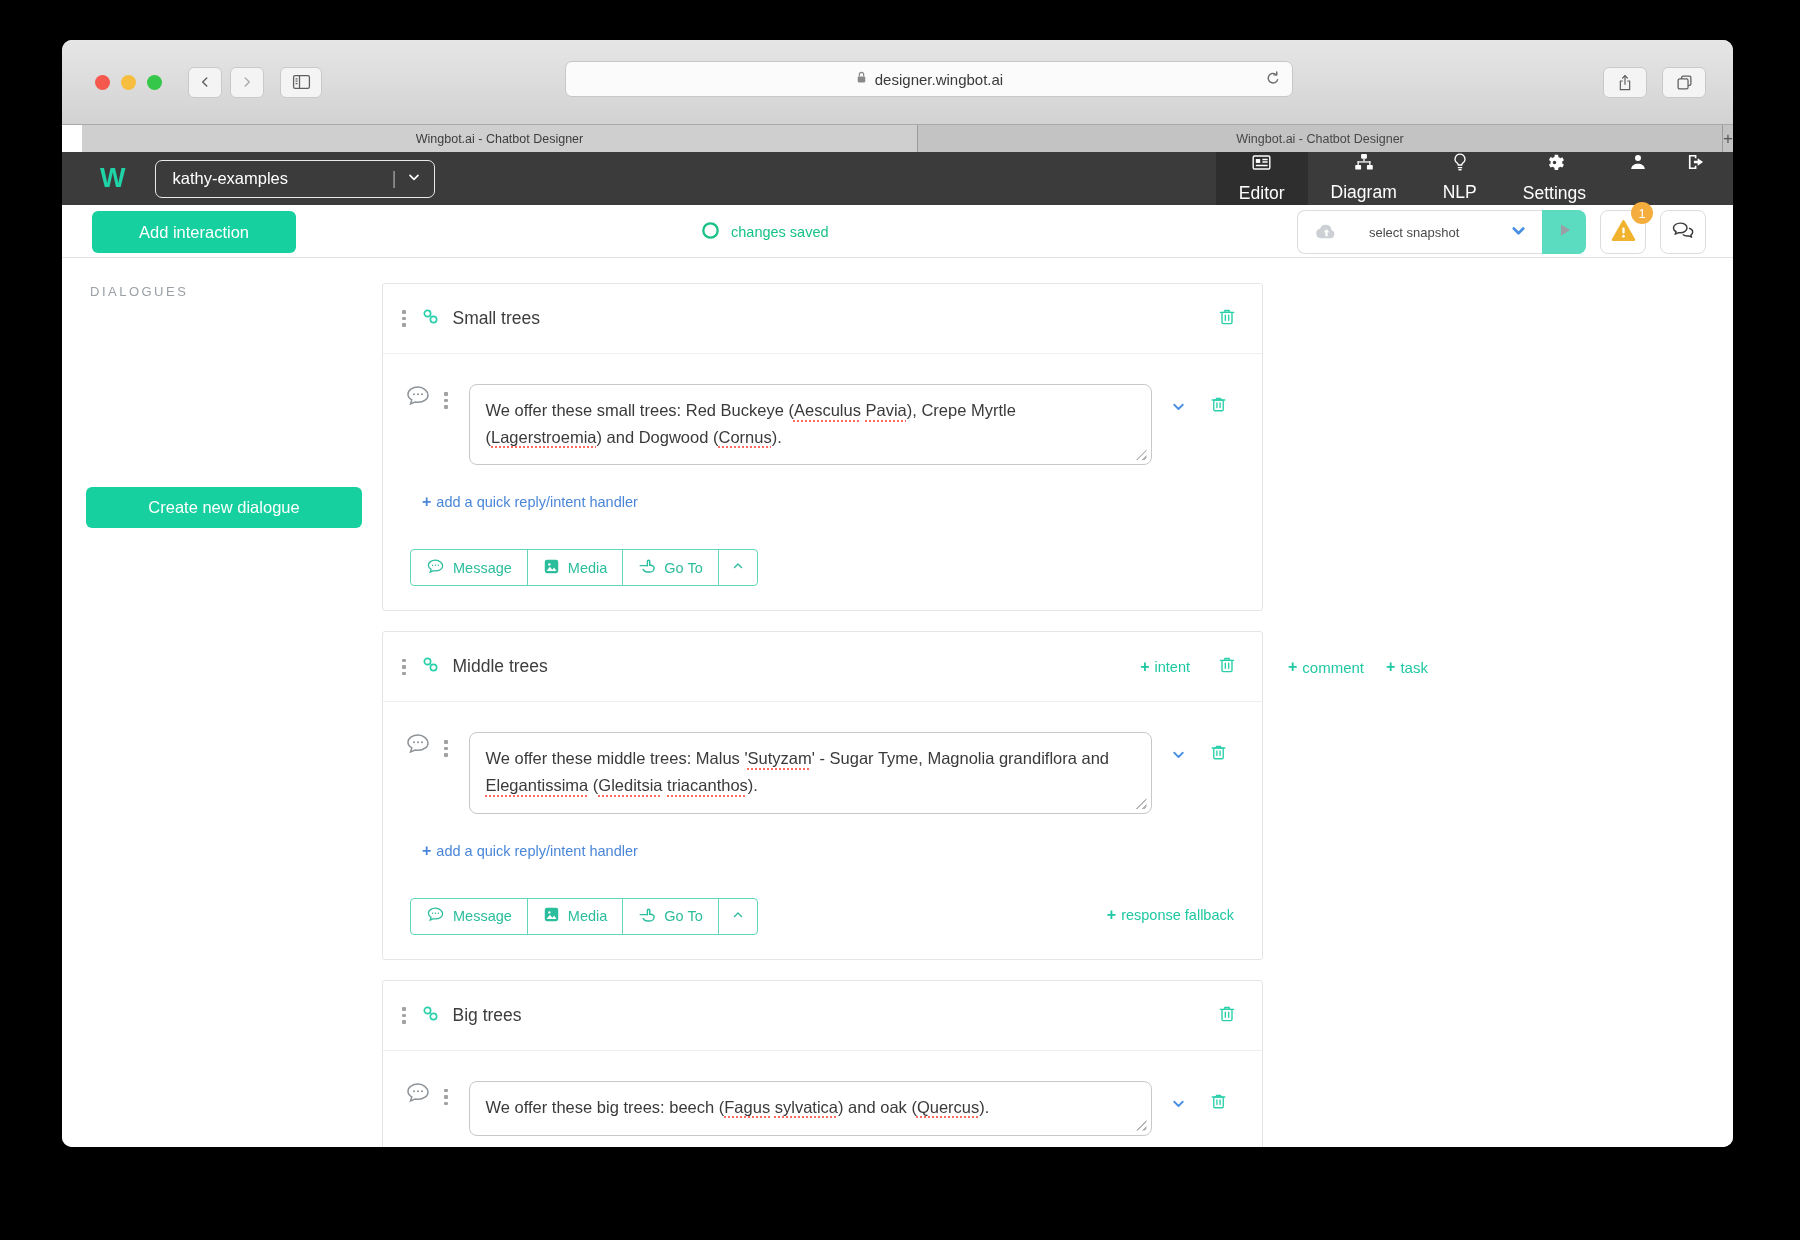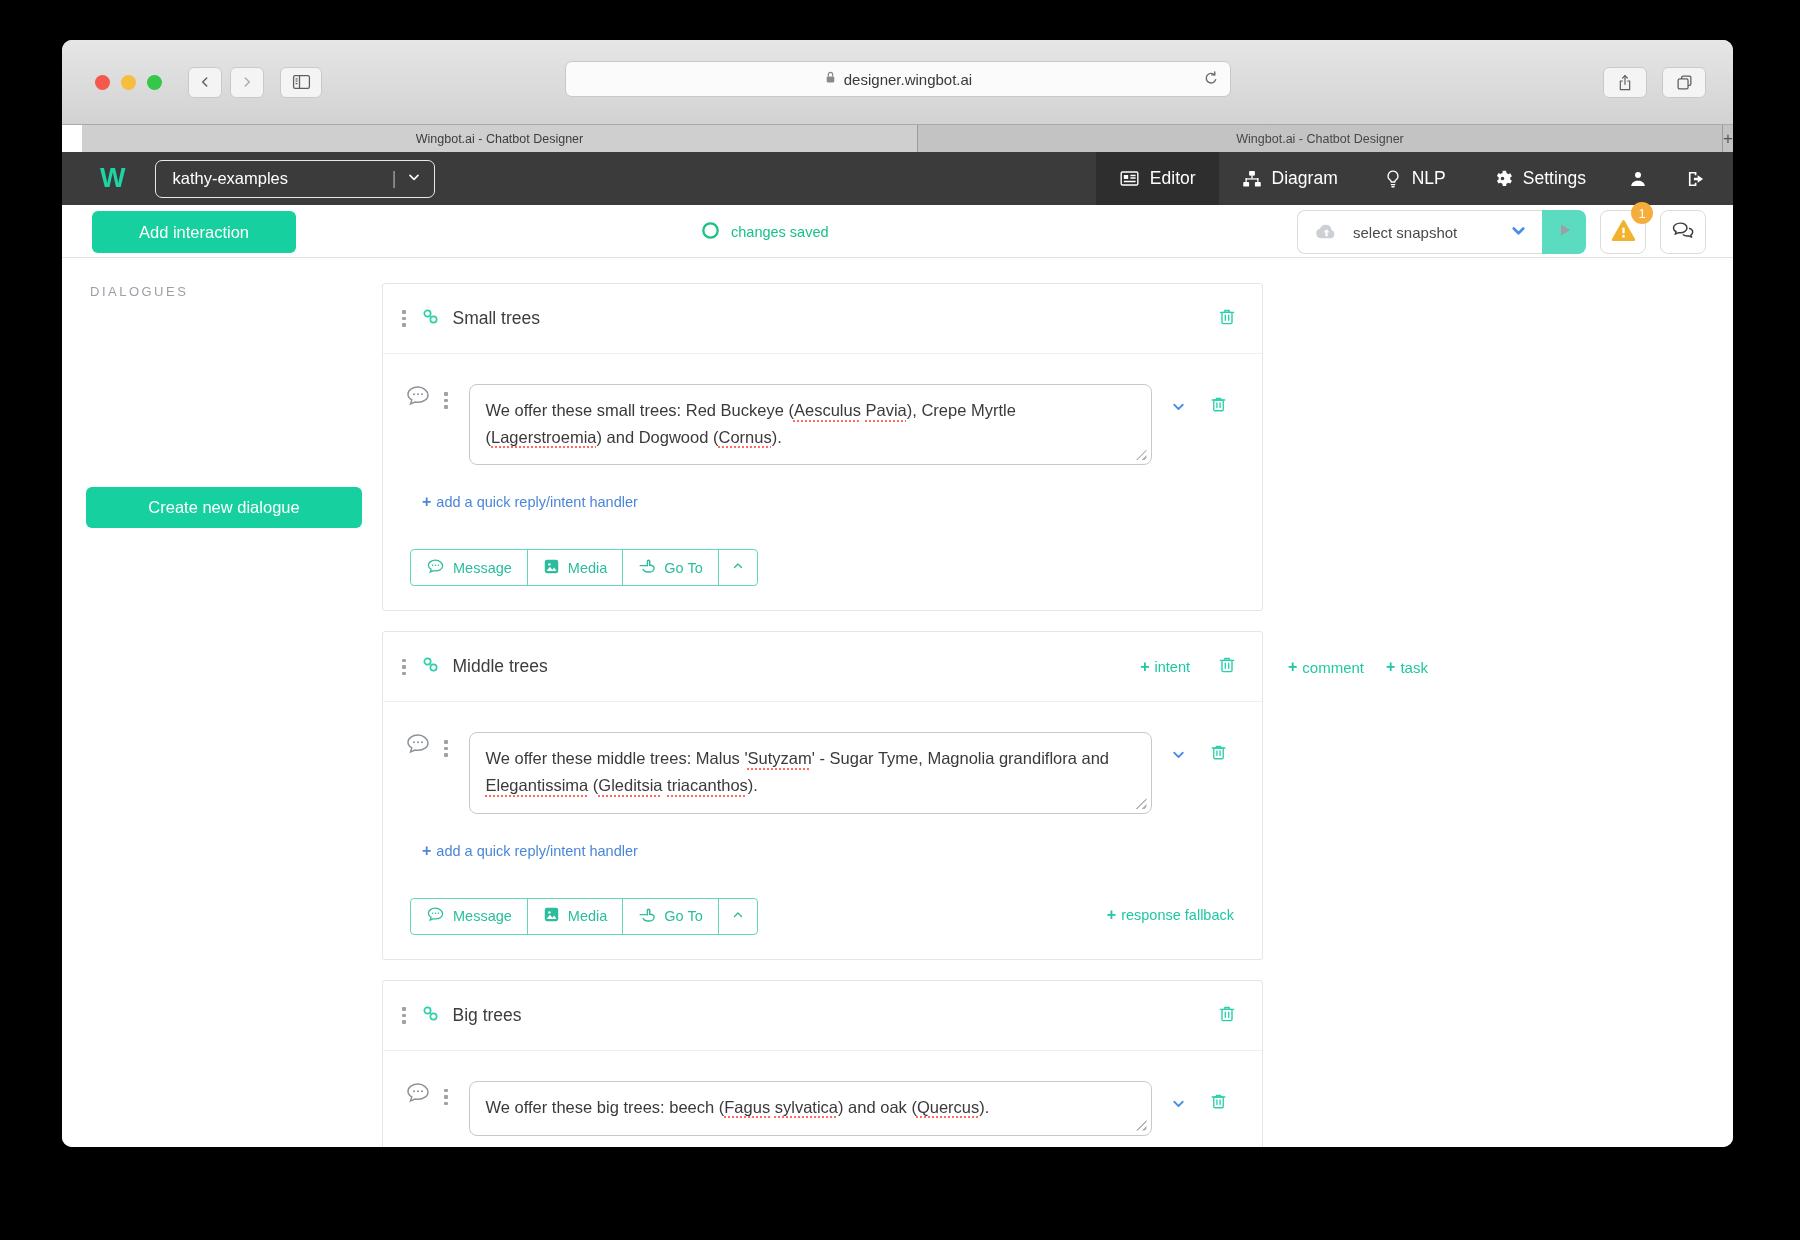--- a/index.html
+++ b/index.html
@@ -12,59 +12,59 @@
   .chrome { position:relative; height:85px; background:linear-gradient(#e6e6e6,#d2d2d2);
             border-bottom:1px solid #a9a9a9; display:flex; align-items:center; }
   .traffic { display:flex; gap:11px; margin-left:33px; }
   .traffic i { width:15px; height:15px; border-radius:50%; display:block; }
   .t-red{ background:#f5594e; } .t-yellow{ background:#f6bd3e; } .t-green{ background:#34c749; }
   .chrome-btn { width:34px; height:31px; border-radius:6px; background:#f4f4f4; border:1px solid #c9c9c9;
                 display:flex; align-items:center; justify-content:center; margin-left:8px; }
   .chrome-btn.back { margin-left:26px; }
   .chrome-btn.panes { margin-left:16px; width:42px; }
   .chrome-btn svg { display:block; }
-  .url-field { position:absolute; left:503px; top:21px; width:666px; height:36px; background:#fbfbfb;
+  .url-field { position:absolute; left:503px; top:21px; width:728px; height:36px; background:#fbfbfb;
                border:1px solid #c7c7c7; border-radius:7px; display:flex; align-items:center; justify-content:center;
                font-size:15px; color:#3a3a3a; gap:7px; }
   .url-refresh { position:absolute; right:10px; top:7px; }
   .chrome-right { position:absolute; right:27px; top:27px; display:flex; gap:7px; }
 
   
   .tabbar { height:27px; background:#a21caf; display:flex; font-size:12.5px; color:#3d3d3d;margin-left:20px; }
   .tab { display:flex; align-items:center; justify-content:center; border-right:1px solid #9b9b9b; }
   .tab.active { width:838px; background:#cfcfcf; }
   .tab.inactive { width:807px; background:#c3c3c3; color:#474747; }
   .newtab { flex:1; background:#c3c3c3; display:flex; align-items:center; justify-content:center;
             color:#555; font-size:17px; }
 
   
   .appheader { height:53px; background:#3b3b3b; display:flex; align-items:center; color:#fff; }
   .logo { margin-left:38px; font-size:27px; font-weight:bold; color:#1fd3a7; letter-spacing:1px; }
   .project-select { margin-left:29px; width:280px; height:38px; border:1px solid #e9e9e9; border-radius:7px;
                     display:flex; align-items:center; font-size:16.5px; padding:0 12px 0 16px; gap:10px; }
   .project-select .psep { flex:1; text-align:right; color:#9a9a9a; font-weight:300; font-size:18px; }
   .hspacer { flex:1; }
-  .nav-item { height:53px; display:flex; align-items:center; gap:10px; padding:0 23px; font-size:17.5px; }
+  .nav-item { height:53px; display:flex; align-items:center; gap:10px; padding:0 23px; font-size:17.5px;flex-direction:column; }
   .nav-item.active { background:#2e2e2e; }
   .nav-icon-only { padding:0 19px; }
   .nav-item svg { display:block; }
   .appheader .endpad { width:8px; }
 
   
   .toolbar { position:relative; height:53px; background:#fff; border-bottom:1px solid #e2e2e2; }
   .btn-teal { position:absolute; background:#16d09f; color:#fff; border:none; border-radius:6px;
               font-size:16.5px; font-family:"Liberation Sans",sans-serif; cursor:pointer; }
   .add-interaction { left:30px; top:6px; width:204px; height:42px; }
   .save-status { position:absolute; left:638px; top:15px; display:flex; align-items:center; gap:10px;
                  color:#18c285; font-size:14.5px; }
   .toolbar-right { position:absolute; right:27px; top:5px; display:flex; align-items:center; gap:14px; }
   .snapshot-group { display:flex; height:44px; }
   .snapshot-dd { width:245px; border:1px solid #dcdcdc; border-right:none; border-radius:8px 0 0 8px;
-                 background:#fff; display:flex; align-items:center; gap:14px; padding:0 14px 0 16px;
-                 font-size:15px; color:#4a4a4a; }
+                 background:#fff; display:flex; align-items:center; gap:30px; padding:0 14px 0 16px;
+                 font-size:13px; color:#4a4a4a; }
   .snapshot-dd .lbl { flex:1; }
   .play-block { width:44px; background:#5bdcc0; border-radius:0 8px 8px 0; display:flex;
                 align-items:center; justify-content:center; }
   .sq-btn { position:relative; width:46px; height:44px; border:1px solid #dcdcdc; border-radius:8px;
             background:#fff; display:flex; align-items:center; justify-content:center; }
   .badge { position:absolute; top:-9px; right:-8px; width:22px; height:22px; border-radius:50%;
            background:#f5ae3d; color:#fff; font-size:13px; display:flex; align-items:center; justify-content:center; }
 
   
   .content { position:relative; display:flex; height:889px; background:#fff; }

